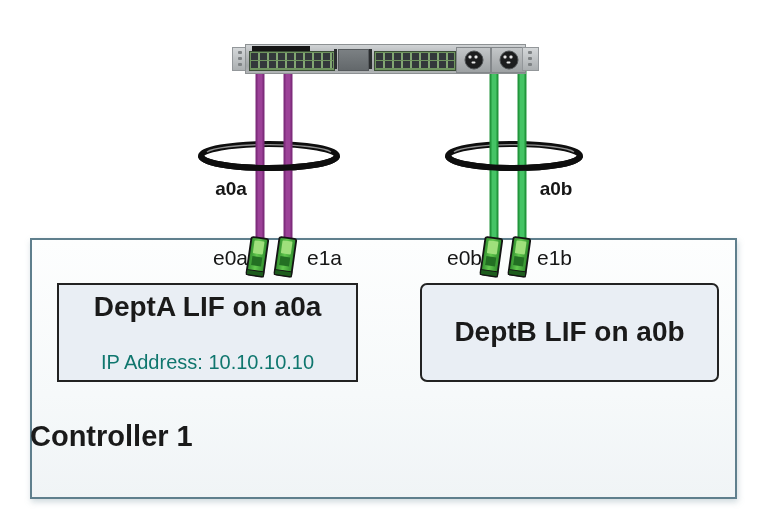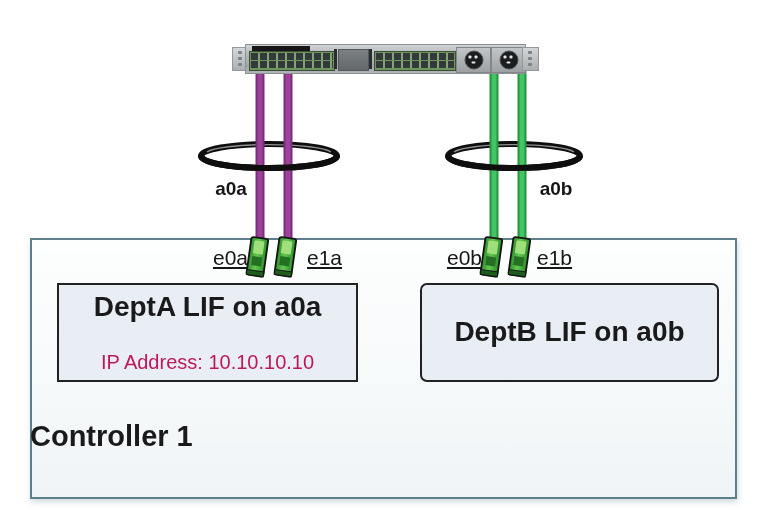--- a/index.html
+++ b/index.html
@@ -33,27 +33,27 @@
   .module{position:absolute;left:92px;top:4px;width:29px;height:20px;
     background:linear-gradient(180deg,#7b8083,#63686b);border:1px solid #565a5d;}
   .psu{position:absolute;top:2px;width:33px;height:24px;
     background:linear-gradient(180deg,#c3c6c8,#9da1a3);border:1px solid #83878a;}
   .psu-circle{position:absolute;left:50%;top:50%;transform:translate(-50%,-50%);
     width:17px;height:17px;border-radius:50%;background:#1c1d1e;border:1px solid #4e5254;}
   .psu-pin{position:absolute;width:3px;height:3px;background:#e8e8e8;border-radius:1px;}
   
   .lbl{position:absolute;color:#161616;z-index:4;white-space:nowrap;}
   .lbl-ifgrp{font-size:19px;font-weight:700;width:56px;text-align:center;}
-  .lbl-port{font-size:21px;text-decoration:underline;}
+  .lbl-port{font-size:21px;}
   
   .lif{position:absolute;top:283px;height:95px;background:#e9eef4;border:2px solid #222;
     display:flex;flex-direction:column;align-items:center;justify-content:center;
     gap:2px;z-index:3;}
   .lif-title{font-size:28px;font-weight:700;color:#1a1a1a;line-height:1.1;}
-  .lif-ip{font-size:20px;color:#be185d;line-height:1.1;}
+  .lif-ip{font-size:20px;color:#0f766e;line-height:1.1;}
   .controller-label{position:absolute;left:30px;top:420px;width:705px;text-align:left;
     font-size:29px;font-weight:700;color:#1a1a1a;z-index:3;}
 </style>
 </head>
 <body>
 
 <div id="stage">
 
   <div class="outer-box"></div>
 

